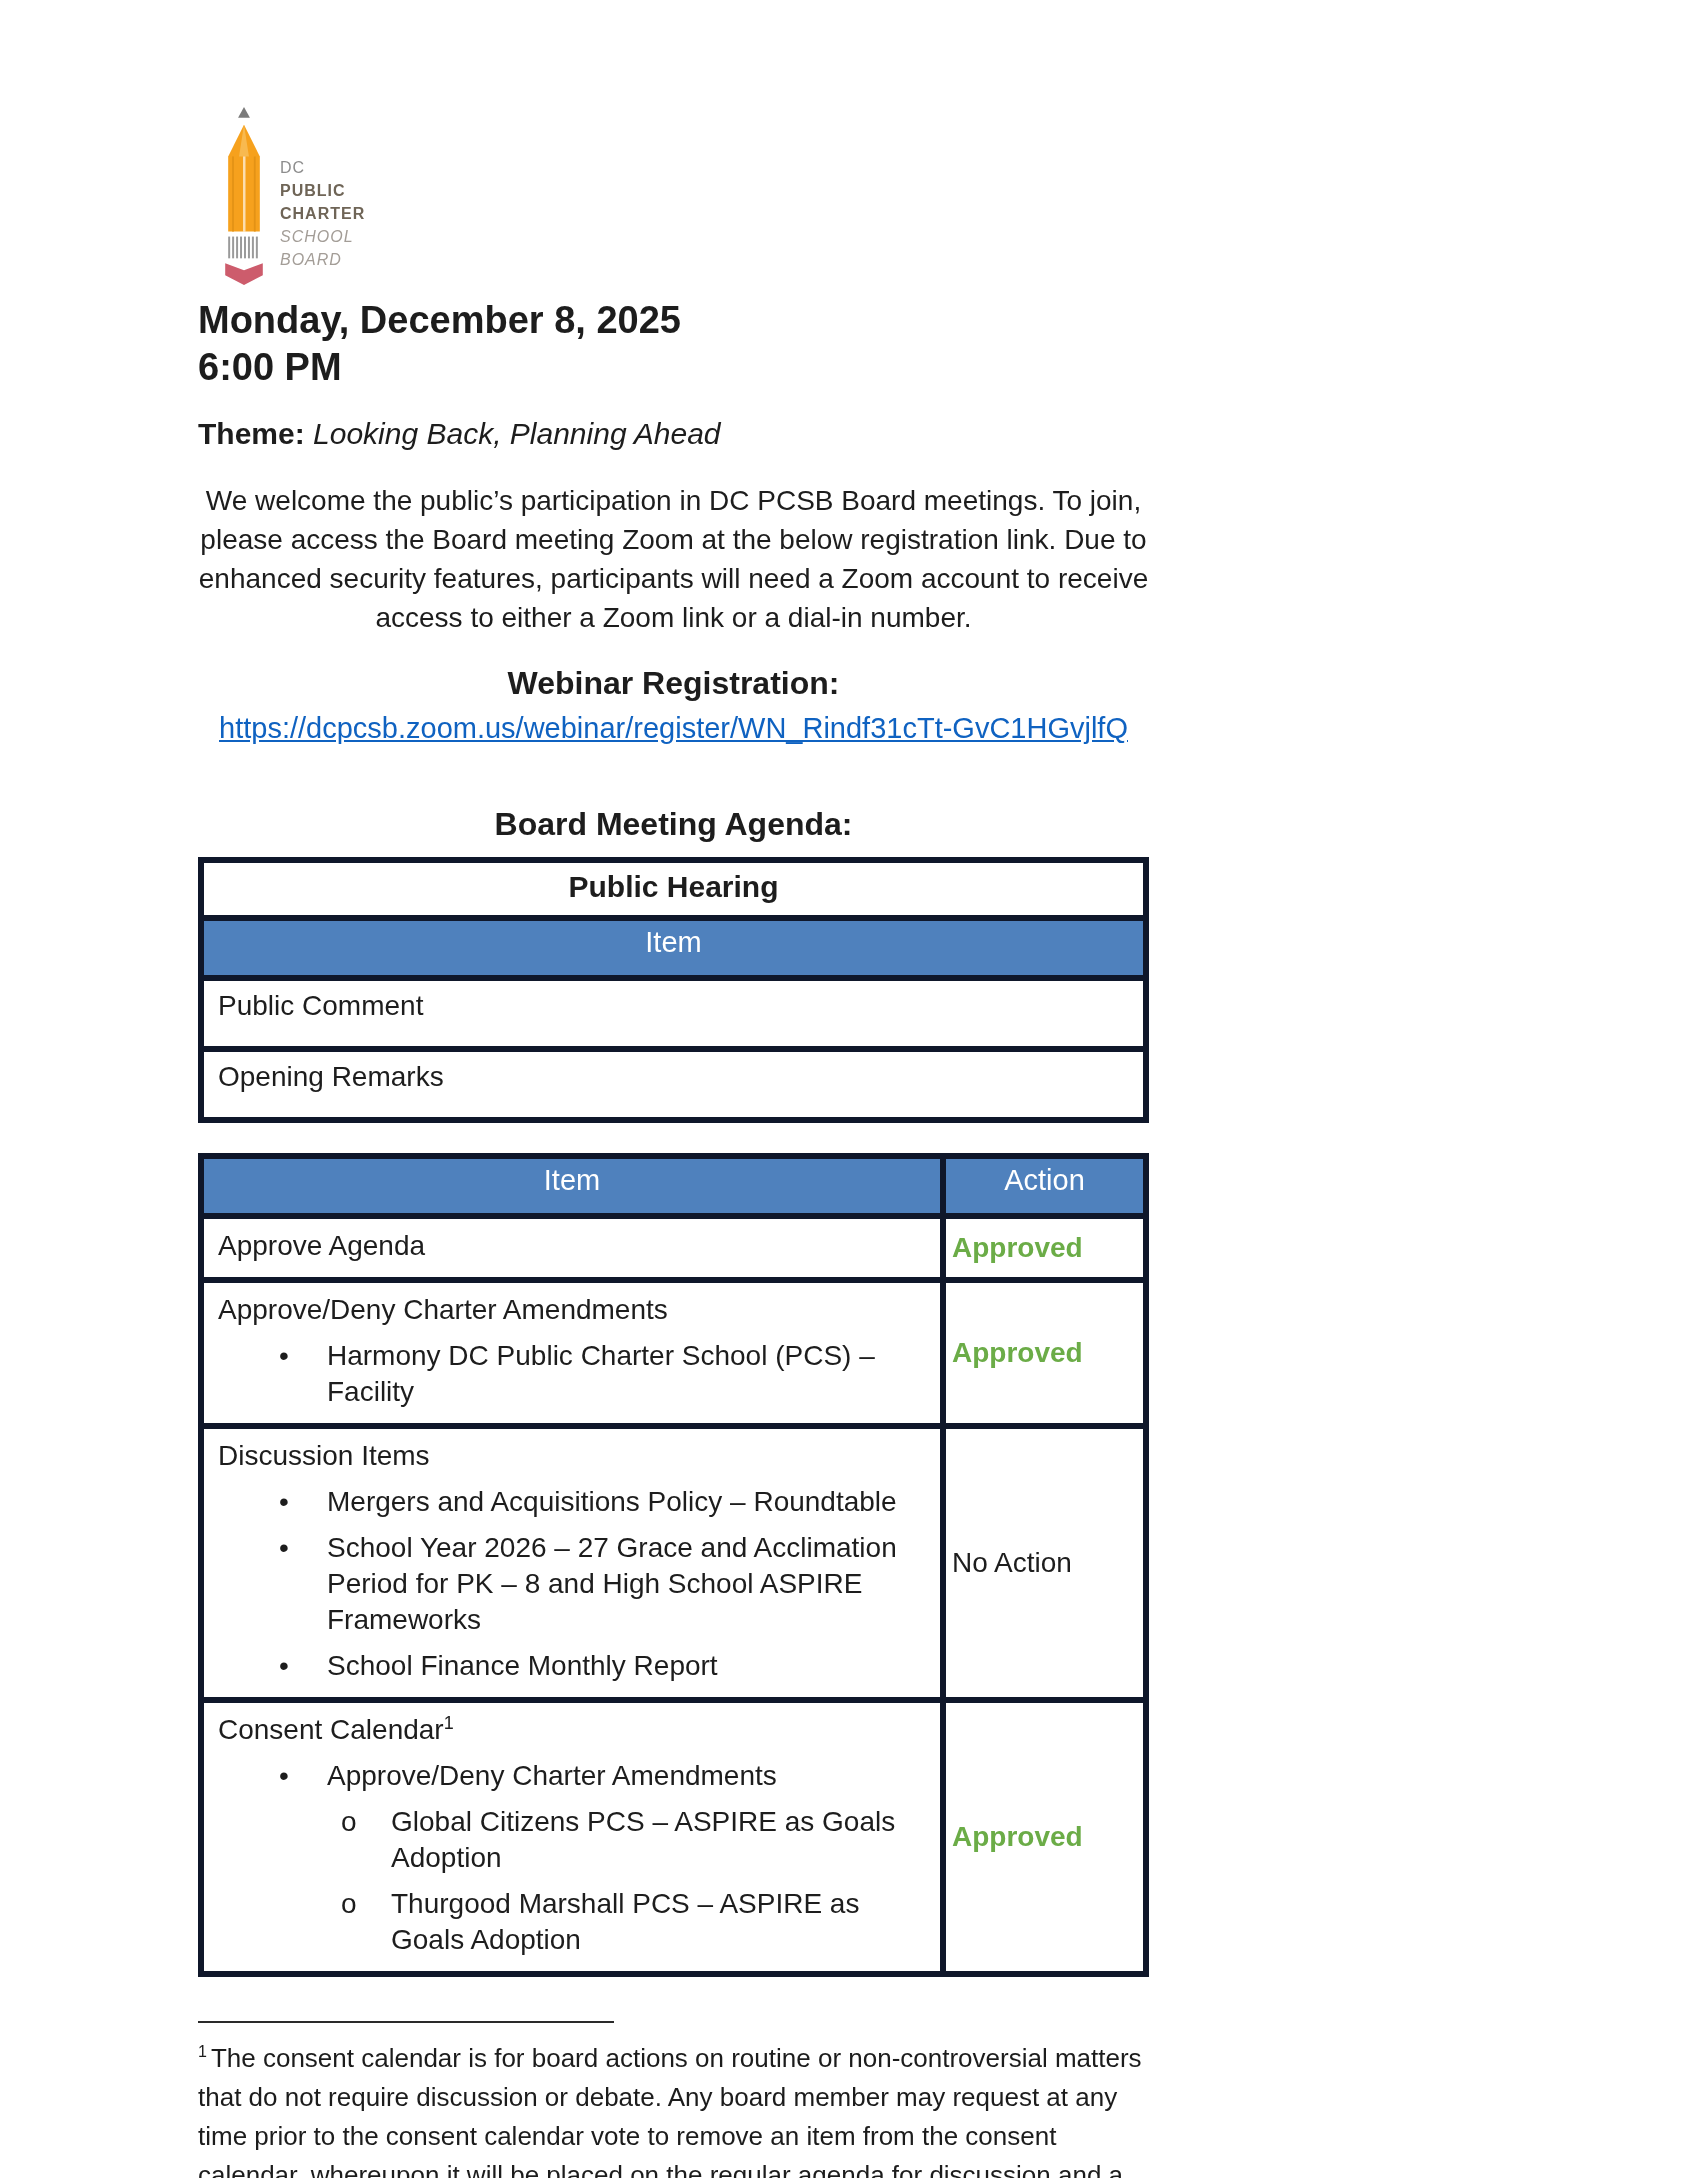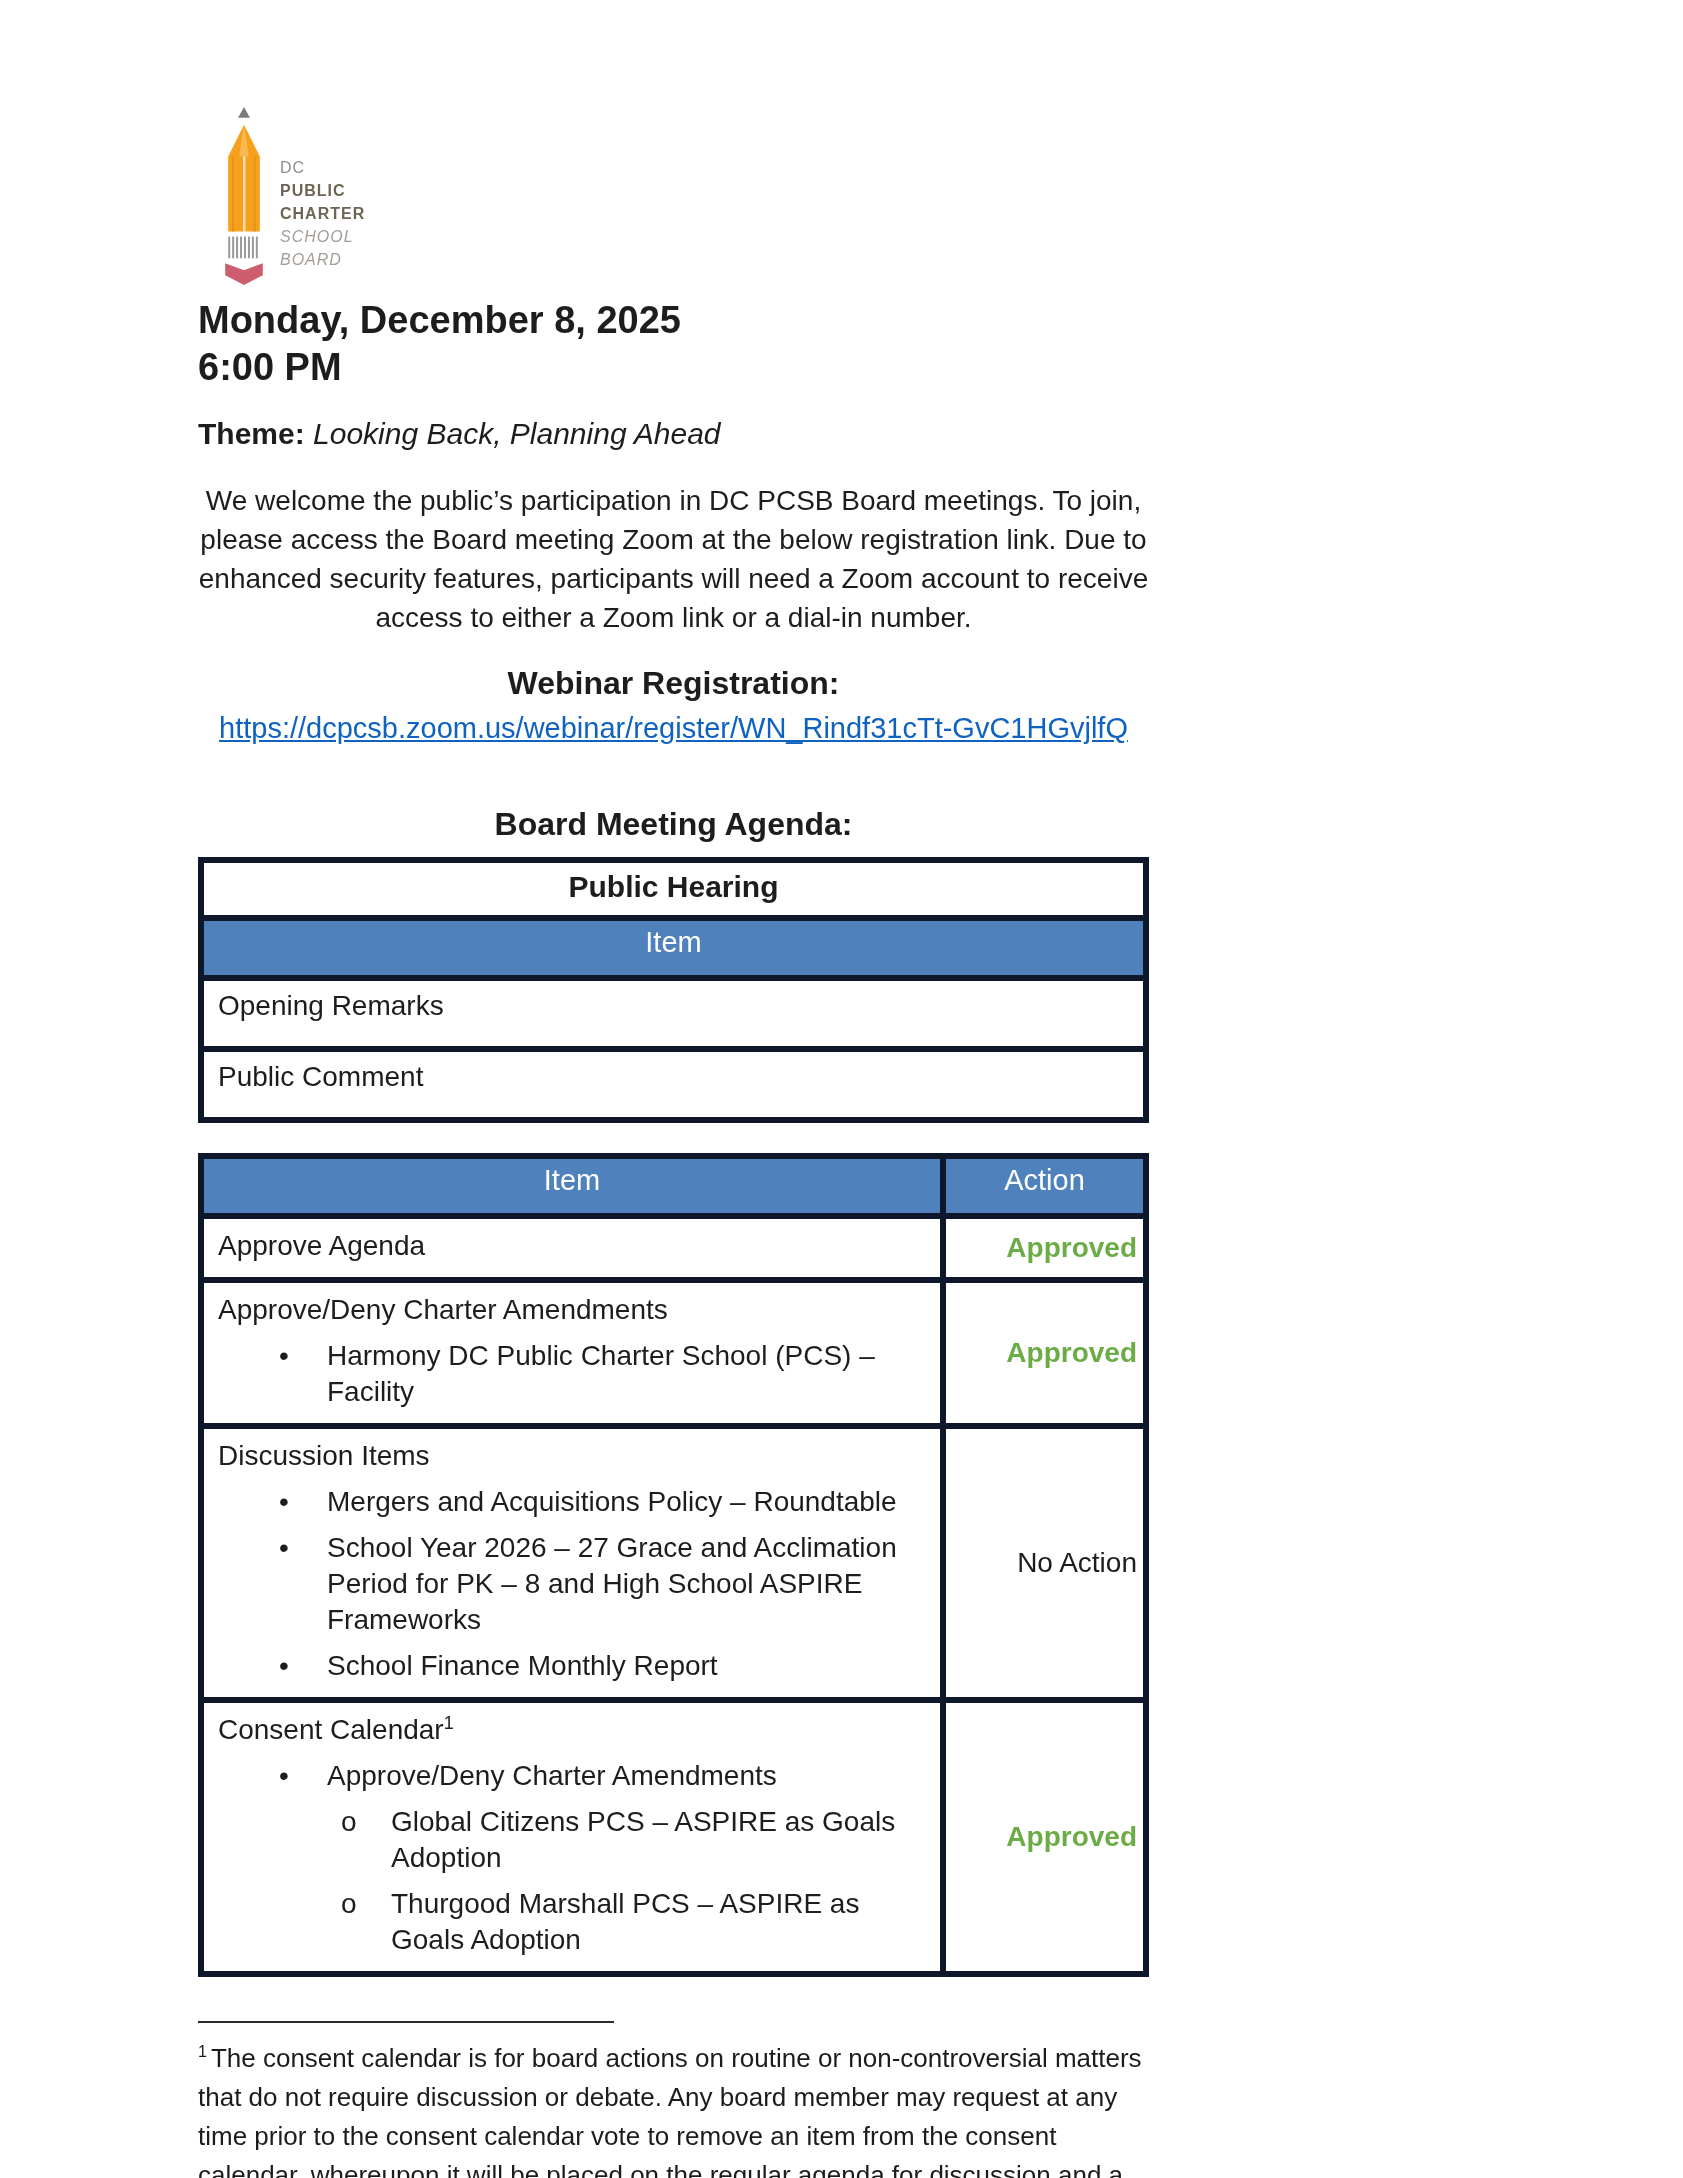--- a/index.html
+++ b/index.html
@@ -37,21 +37,21 @@
 
   .agenda-heading { margin-top: 61px; text-align: center; font-size: 32px; font-weight: 700; }
 
   
   table.agenda { width: 100%; border-collapse: collapse; margin-top: 14px; }
   table.agenda.second { margin-top: 30px; }
   table.agenda td { border: 6px solid #0f172a; }
   td.tbl-title { font-size: 30px; font-weight: 700; text-align: center; padding: 7px 0 11px 0; border-bottom-width: 3px !important; }
   td.tbl-colhead { background: #4f81bd; color: #ffffff; font-size: 29px; text-align: center; padding: 5px 0 16px 0; }
   td.item-cell { font-size: 28px; padding: 9px 14px 13px 14px; vertical-align: top; }
-  td.action-cell { width: 185px; font-size: 28px; text-align: right; vertical-align: middle; padding: 4px 6px; }
+  td.action-cell { width: 185px; font-size: 28px; text-align: left; vertical-align: middle; padding: 4px 6px; }
   .action-approved { color: #6bac47; font-weight: 700; }
   .action-plain { color: #1d1d1d; font-weight: 400; }
 
   .line { line-height: 36px; }
   .line + .line { margin-top: 10px; }
   .line.lvl1 { display: flex; padding-left: 61px; }
   .line.lvl2 { display: flex; padding-left: 123px; }
   .line .bullet { flex: 0 0 48px; width: 48px; }
   .line.lvl2 .bullet { flex: 0 0 50px; width: 50px; }
   .line sup { font-size: 18px; line-height: 0; }
@@ -122,24 +122,24 @@
     <tbody>
       <tr>
         <td class="tbl-title">Public Hearing</td>
       </tr>
       <tr>
         <td class="tbl-colhead">Item</td>
       </tr>
     </tbody>
     <tbody id="hearing-rows">
         <tr>
+          <td class="item-cell" style="padding-bottom: 24px;">Public Comment</td>
+        </tr>
+        <tr>
           <td class="item-cell" style="padding-bottom: 24px;">Opening Remarks</td>
-        </tr>
-        <tr>
-          <td class="item-cell" style="padding-bottom: 24px;">Public Comment</td>
         </tr>
       </tbody>
   </table>
 
   <table class="agenda second">
     <tbody>
       <tr>
         <td class="tbl-colhead">Item</td>
         <td class="tbl-colhead" style="width:185px;">Action</td>
       </tr>

